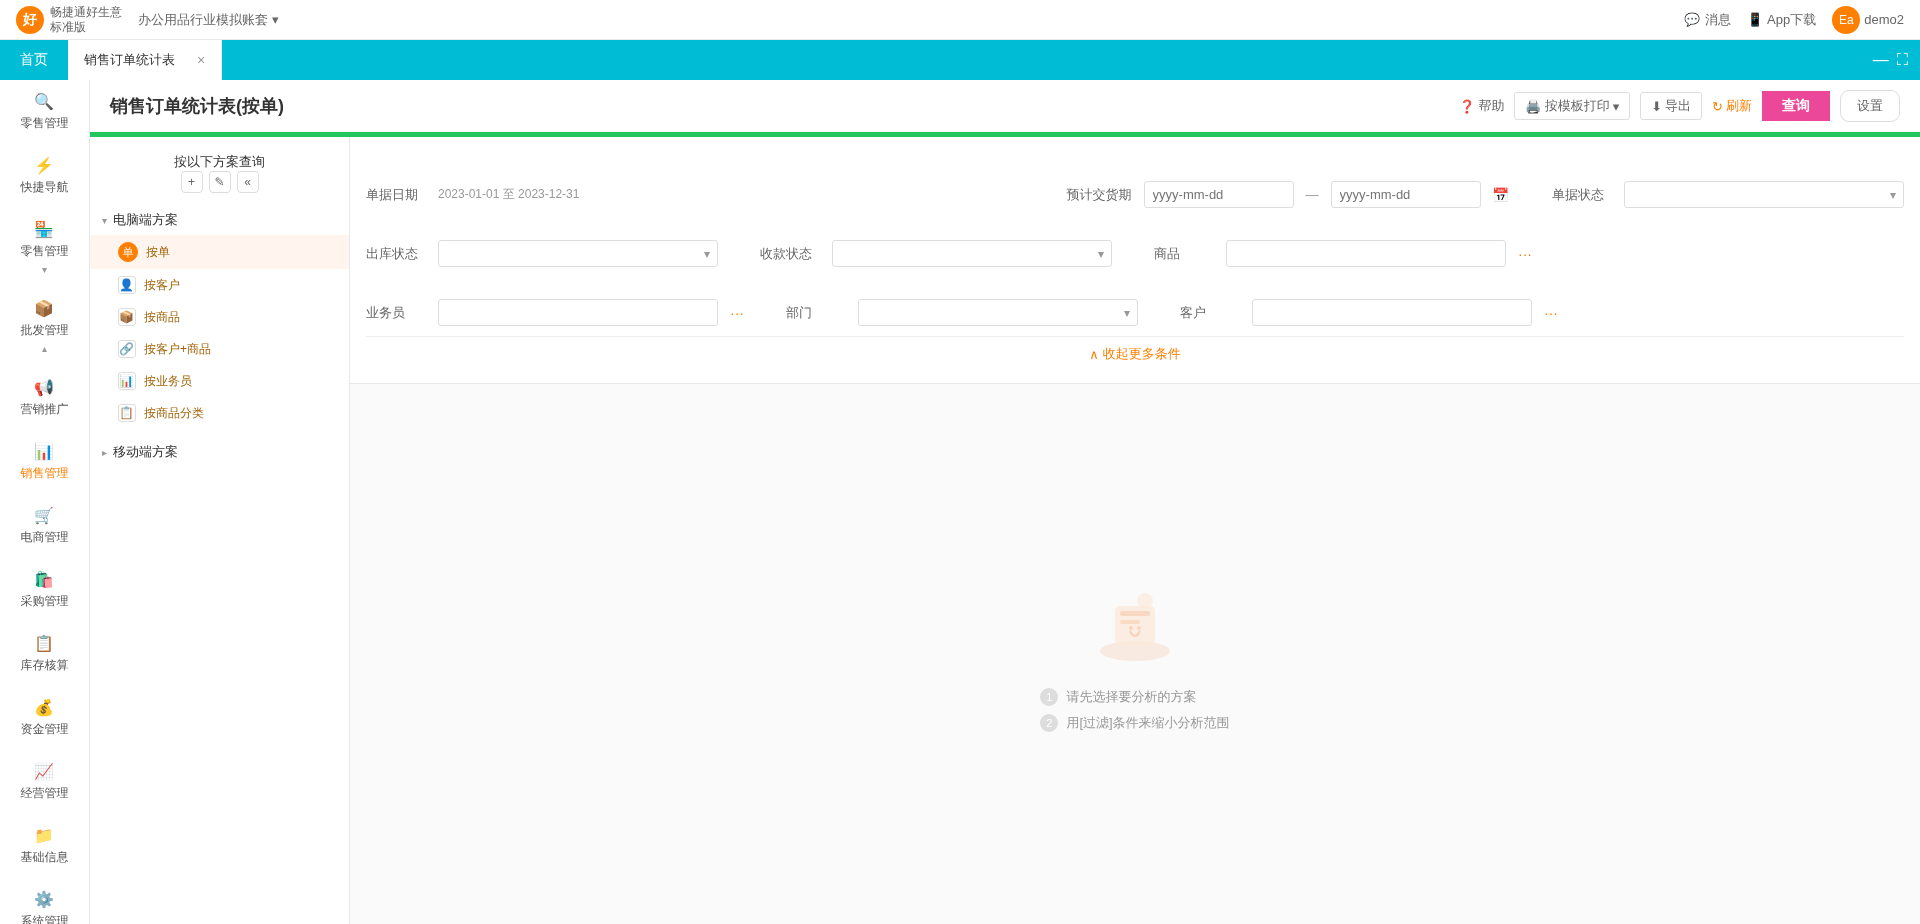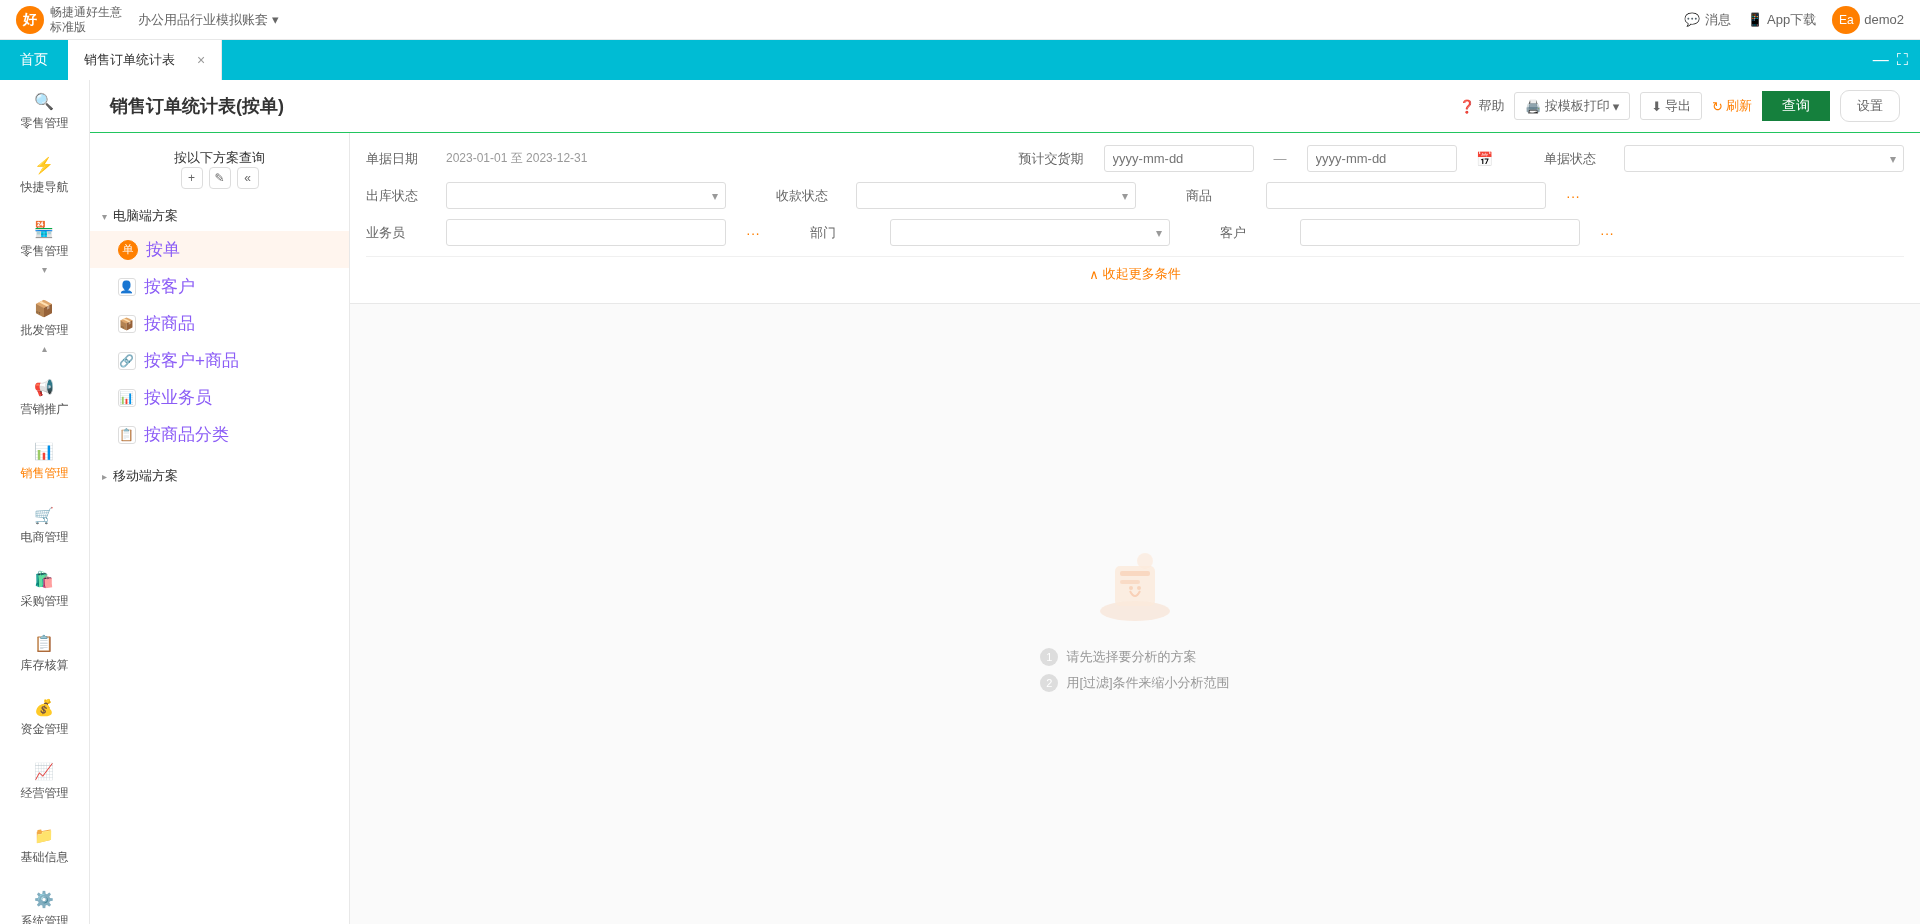--- a/index.html
+++ b/index.html
@@ -47,25 +47,25 @@
     .scheme-panel-actions { display: flex; align-items: center; gap: 6px; }
     .scheme-panel-action { width: 22px; height: 22px; border: 1px solid #ddd; border-radius: 4px; display: flex; align-items: center; justify-content: center; cursor: pointer; font-size: 12px; color: #666; }
     .scheme-section { padding: 4px 0; }
     .scheme-section-header { display: flex; align-items: center; gap: 6px; padding: 6px 12px; cursor: pointer; }
     .scheme-section-arrow { font-size: 10px; color: #999; }
     .scheme-section-label { font-size: 13px; color: #333; }
     .scheme-item { display: flex; align-items: center; gap: 8px; padding: 7px 12px 7px 28px; cursor: pointer; }
     .scheme-item.active { background: #fff5ee; }
     .scheme-item-icon { width: 18px; height: 18px; border: 1px solid #ddd; border-radius: 3px; display: flex; align-items: center; justify-content: center; font-size: 10px; color: #666; }
     .scheme-item-icon.orange { background: #ff7f00; border-color: #ff7f00; color: white; border-radius: 50%; width: 20px; height: 20px; }
-    .scheme-item-label { font-size: 17px; color: #8b5cf6; }
+    .scheme-item-label { font-size: 12px; color: #a16207; }
 
     
     .filter-area { background: #fff; padding: 12px 16px; border-bottom: 1px solid #e8e8e8; }
-    .filter-row { display: flex; align-items: center; gap: 20px; margin-bottom: 10px; }
+    .filter-row { display: flex; align-items: center; gap: 12px; margin-bottom: 10px; margin-top: 32px; }
     .filter-label { font-size: 13px; color: #666; white-space: nowrap; min-width: 60px; }
     .filter-date-group { display: flex; align-items: center; gap: 6px; }
     .filter-date-btn { padding: 4px 8px; border: 1px solid #ddd; border-radius: 3px; font-size: 12px; cursor: pointer; color: #666; background: white; }
     .filter-date-btn.active { background: #ff7f00; color: white; border-color: #ff7f00; border-radius: 12px; }
     .filter-date-range { font-size: 12px; color: #999; }
     .filter-input { border: 1px solid #ddd; border-radius: 3px; padding: 5px 8px; font-size: 13px; color: #999; background: white; min-width: 200px; }
     .filter-select { border: 1px solid #ddd; border-radius: 3px; padding: 5px 28px 5px 8px; font-size: 13px; color: #999; background: white; min-width: 200px; position: relative; appearance: none; cursor: pointer; }
     .filter-select-wrap { position: relative; display: inline-block; min-width: 200px; }
     .filter-select-arrow { position: absolute; right: 8px; top: 50%; transform: translateY(-50%); color: #999; font-size: 12px; pointer-events: none; }
     .filter-date-input { border: 1px solid #ddd; border-radius: 3px; padding: 5px 8px; font-size: 13px; color: #ccc; background: white; min-width: 150px; }
@@ -76,28 +76,28 @@
 
     
     .empty-state { flex: 1; display: flex; flex-direction: column; align-items: center; justify-content: center; background: #fafafa; gap: 12px; }
     .empty-icon { width: 100px; height: 100px; opacity: 0.6; }
     .empty-tips { display: flex; flex-direction: column; gap: 8px; }
     .empty-tip { display: flex; align-items: center; gap: 8px; font-size: 13px; color: #999; }
     .empty-tip-num { width: 18px; height: 18px; background: #ddd; border-radius: 50%; display: flex; align-items: center; justify-content: center; font-size: 11px; color: white; }
 
     
     .right-panel { flex: 1; display: flex; flex-direction: column; overflow: hidden; }
-    .page-header-bar { display: flex; align-items: center; justify-content: space-between; padding: 10px 20px; background: #fff; border-bottom: 1px solid #22c55e; }
+    .page-header-bar { display: flex; align-items: center; justify-content: space-between; padding: 10px 20px; background: #fff; border-bottom: 5px solid #22c55e; }
     .page-header-title { font-size: 18px; font-weight: 600; color: #333; }
     .header-actions { display: flex; align-items: center; gap: 10px; }
     .btn-help { color: #666; font-size: 13px; cursor: pointer; display: flex; align-items: center; gap: 3px; }
     .btn-print { color: #666; font-size: 13px; cursor: pointer; display: flex; align-items: center; gap: 3px; border: 1px solid #ddd; padding: 4px 10px; border-radius: 3px; }
     .btn-export { color: #666; font-size: 13px; cursor: pointer; display: flex; align-items: center; gap: 3px; border: 1px solid #ddd; padding: 4px 10px; border-radius: 3px; }
     .btn-refresh { color: #ff7f00; font-size: 13px; cursor: pointer; display: flex; align-items: center; gap: 3px; }
-    .btn-search { background: #15803d; color: white; border: none; padding: 6px 20px; border-radius: 0; cursor: pointer; font-size: 14px; }
+    .btn-search { background: #ec4899; color: white; border: none; padding: 6px 20px; border-radius: 0; cursor: pointer; font-size: 14px; font-weight: bold; }
     .btn-settings { background: white; color: #666; border: 1px solid #ddd; padding: 6px 16px; border-radius: 9px; cursor: pointer; font-size: 13px; }
   </style>
 </head>
 <body>
 
 <div class="top-bar">
   <div class="top-bar-left">
     <div class="logo-area">
       <div class="logo-icon">好</div>
       <div class="logo-text">

